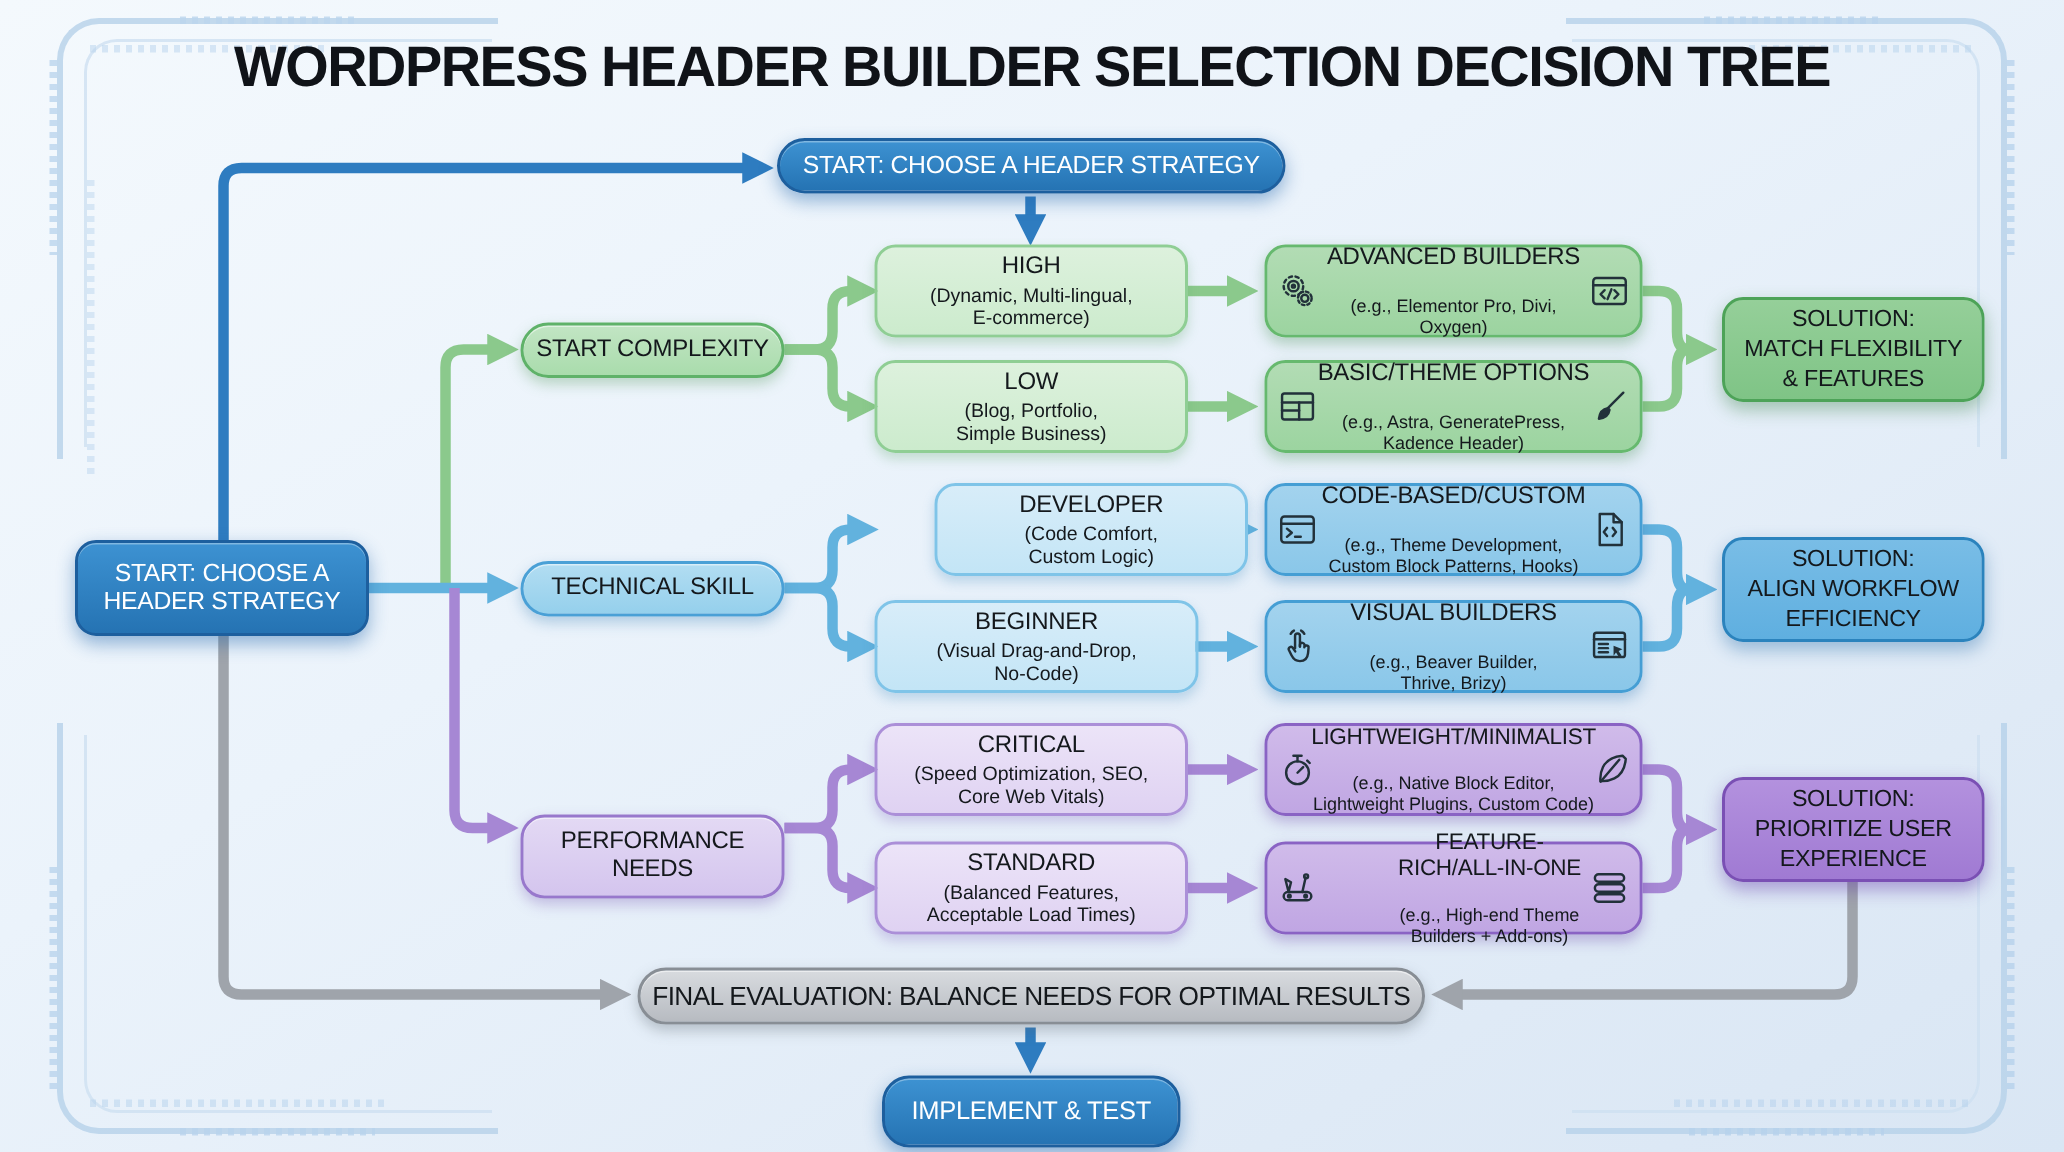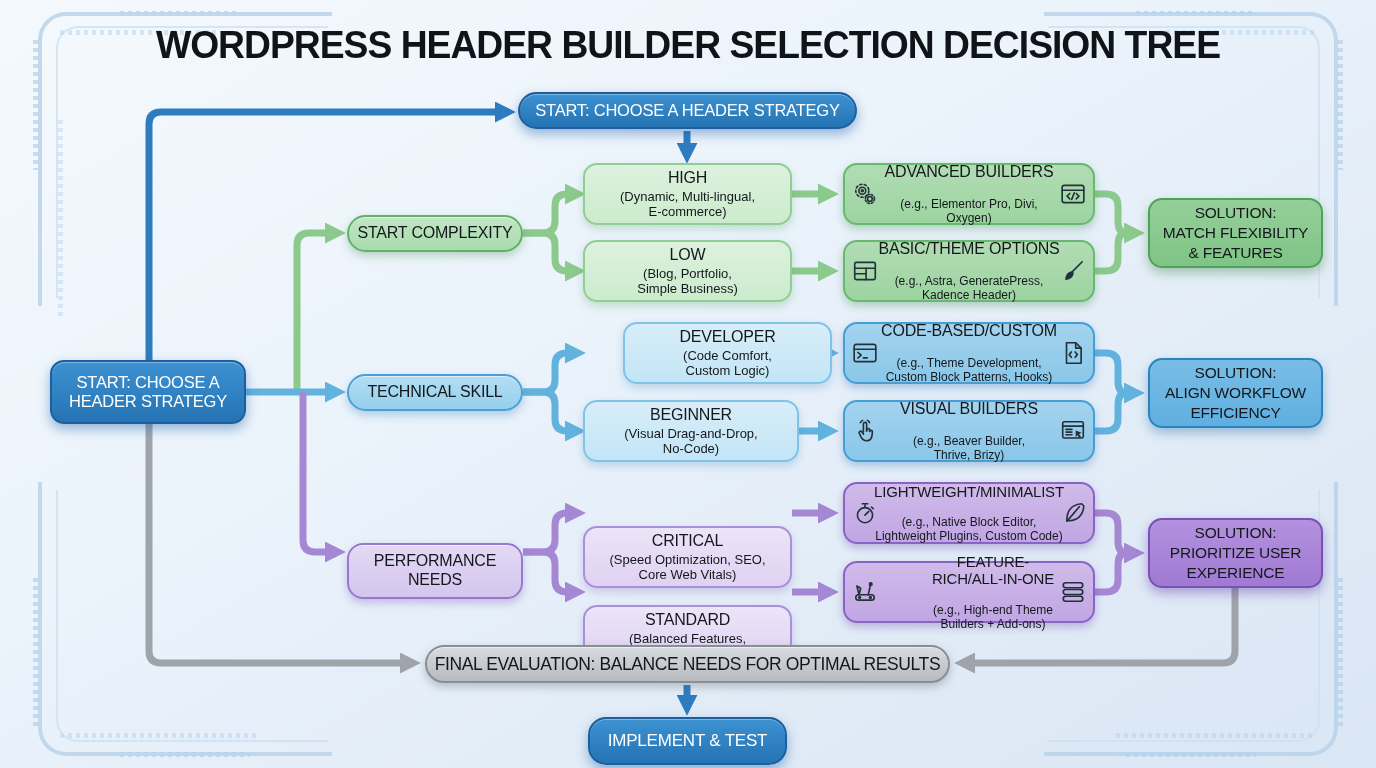--- a/index.html
+++ b/index.html
@@ -27,21 +27,21 @@
   .g-opt{background:linear-gradient(180deg,#ddf1dd,#ccebcd);border:2.5px solid #8fce94;box-shadow:0 4px 8px rgba(90,160,100,.28);}
   .g-bld{background:linear-gradient(180deg,#b2dcb4,#9cd4a0);border:2.5px solid #66b96e;box-shadow:0 4px 9px rgba(70,140,80,.35);}
   .g-sol{background:linear-gradient(180deg,#95cf99,#7fc486);border:2.5px solid #4da358;box-shadow:0 5px 11px rgba(60,130,70,.4);}
   
   .b-cat{background:linear-gradient(180deg,#b2ddf2,#95d0ec);border:2.5px solid #4aa0d6;box-shadow:0 4px 9px rgba(60,130,180,.35), inset 0 1px 0 rgba(255,255,255,.5);}
   .b-opt{background:linear-gradient(180deg,#d8edf9,#c3e5f6);border:2.5px solid #7fc4e8;box-shadow:0 4px 8px rgba(70,140,190,.28);}
   .b-bld{background:linear-gradient(180deg,#a3d3ee,#8ac7e9);border:2.5px solid #459ed4;box-shadow:0 4px 9px rgba(50,120,180,.35);}
   .b-sol{background:linear-gradient(180deg,#79bde6,#5fafe0);border:2.5px solid #2b83bd;box-shadow:0 5px 11px rgba(40,110,170,.4);}
   
   .p-cat{background:linear-gradient(180deg,#e3d9f4,#d4c5ee);border:2.5px solid #9878cc;box-shadow:0 4px 9px rgba(120,90,180,.35), inset 0 1px 0 rgba(255,255,255,.5);}
-  .p-opt{background:linear-gradient(180deg,#ece4f8,#dfd2f2);border:2.5px solid #ab8fd8;box-shadow:0 4px 8px rgba(130,100,190,.28);margin-top:44px;}
+  .p-opt{background:linear-gradient(180deg,#ece4f8,#dfd2f2);border:2.5px solid #ab8fd8;box-shadow:0 4px 8px rgba(130,100,190,.28);}
   .p-bld{background:linear-gradient(180deg,#d0bbea,#c0a6e3);border:2.5px solid #8a63c4;box-shadow:0 4px 9px rgba(110,70,170,.35);}
   .p-sol{background:linear-gradient(180deg,#b391de,#a07ad3);border:2.5px solid #7a50b4;box-shadow:0 5px 12px rgba(100,60,170,.45);}
   
   .gray-pill{background:linear-gradient(180deg,#d8dbdf,#b7bbc1);border:2.5px solid #888e95;box-shadow:0 4px 9px rgba(90,100,110,.35), inset 0 1px 0 rgba(255,255,255,.5);}
   
   .bicon{position:absolute;top:50%;transform:translateY(-50%);width:26px;height:26px;}
   .bicon svg{width:100%;height:100%;fill:none;stroke:#22313a;stroke-width:1.5;stroke-linecap:round;stroke-linejoin:round;}
   .bicon.left{left:7px;} .bicon.right{right:7px;}
   .bld-text{padding:0 32px;}
   #page-title{position:absolute;top:24px;left:0;width:100%;text-align:center;font-size:38px;font-weight:bold;

